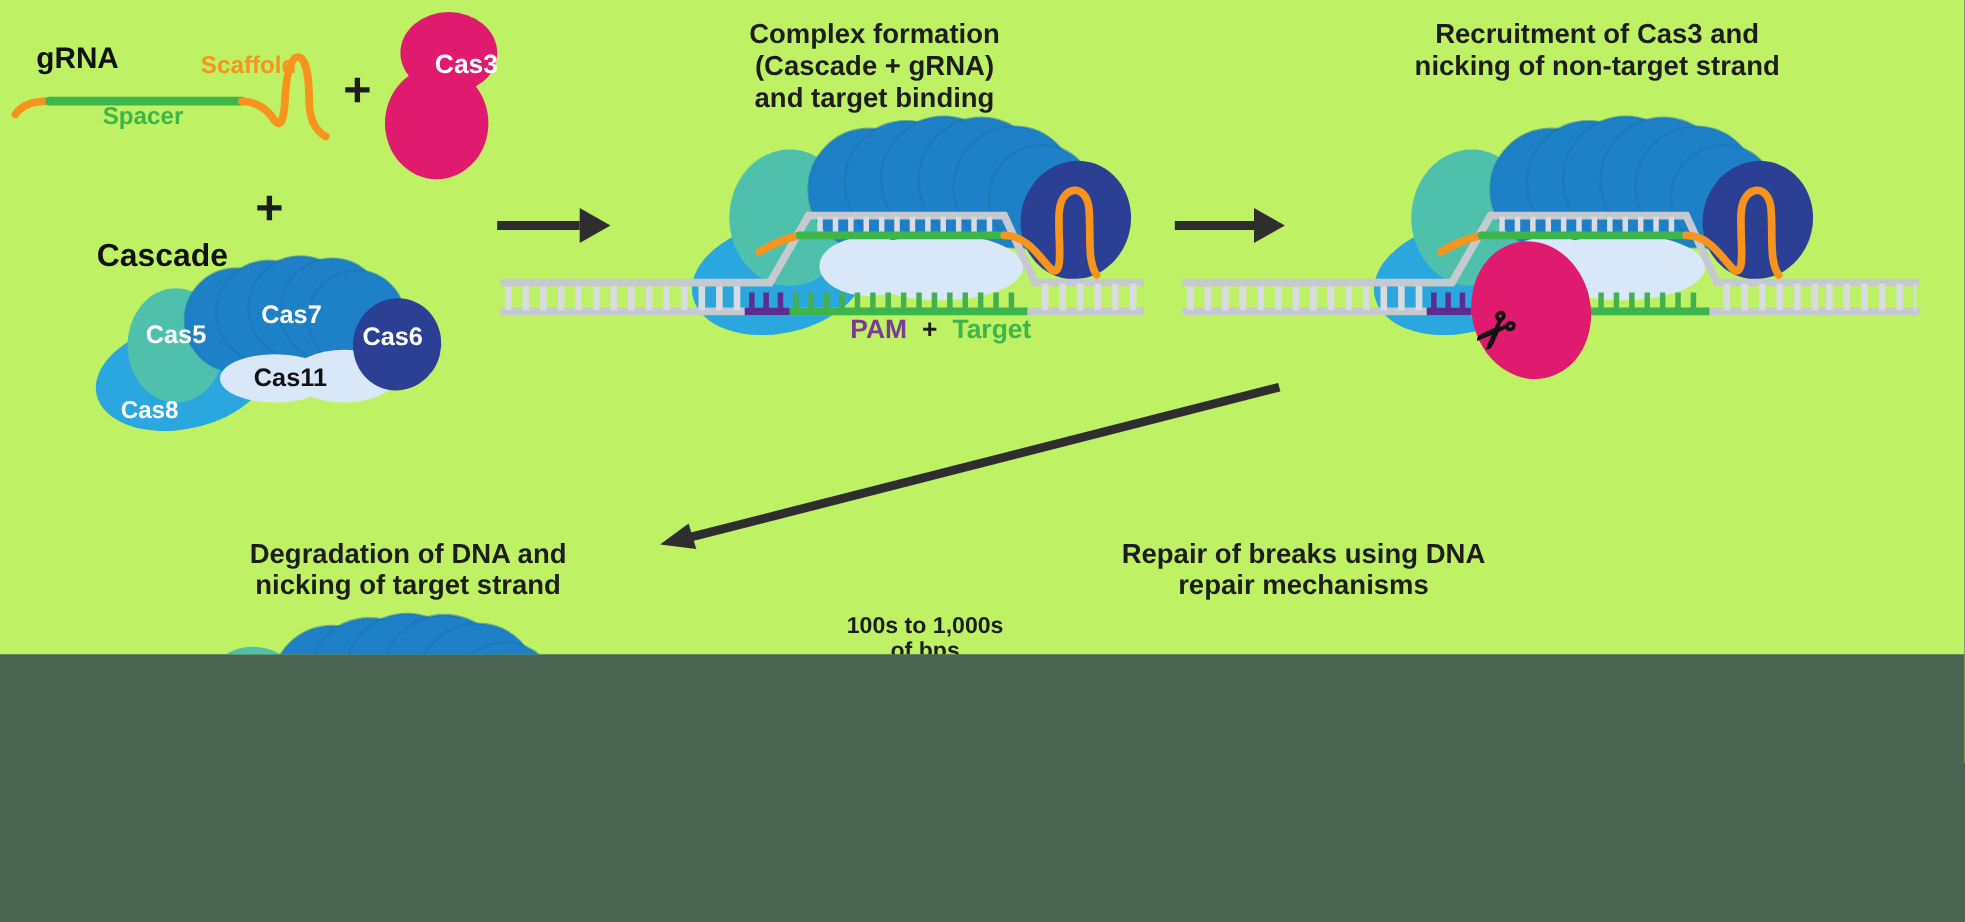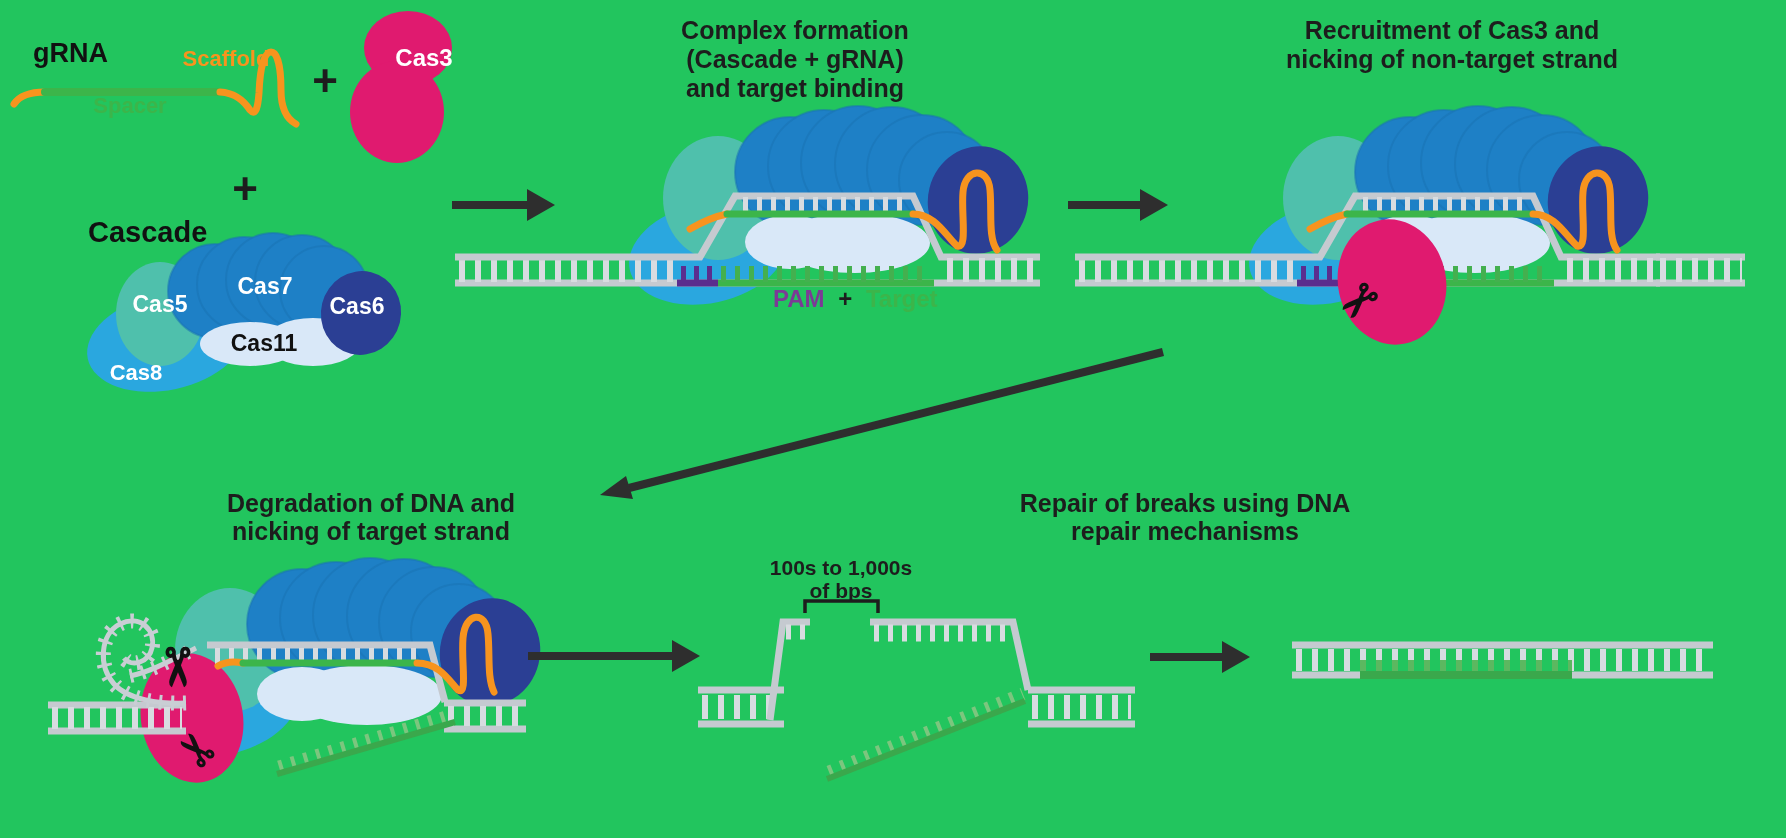--- a/index.html
+++ b/index.html
@@ -1,16 +1,16 @@
 <!DOCTYPE html>
 <html><head>
 <meta charset="utf-8">
 <style>
   html,body{margin:0;padding:0;background:#4A6452;}
-  .stage{position:relative;width:1786px;height:838px;background:#22c55e;overflow:hidden;}
+  .stage{position:relative;width:1786px;height:595px;background:#bef264;overflow:hidden;}
   svg{display:block;font-family:"Liberation Sans",sans-serif;}
   text{font-family:"Liberation Sans",sans-serif;font-weight:bold;}
   .title{font-size:25px;fill:#1d1d1d;text-anchor:middle;}
   .sub-label{font-size:23px;fill:#ffffff;text-anchor:middle;}
   .sub-label-dark{font-size:23px;fill:#111111;text-anchor:middle;}
   .plus{font-size:44px;fill:#1d1d1d;text-anchor:middle;}
   .small-note{font-size:21px;fill:#1d1d1d;text-anchor:middle;}
 </style>
 </head>
 <body>

